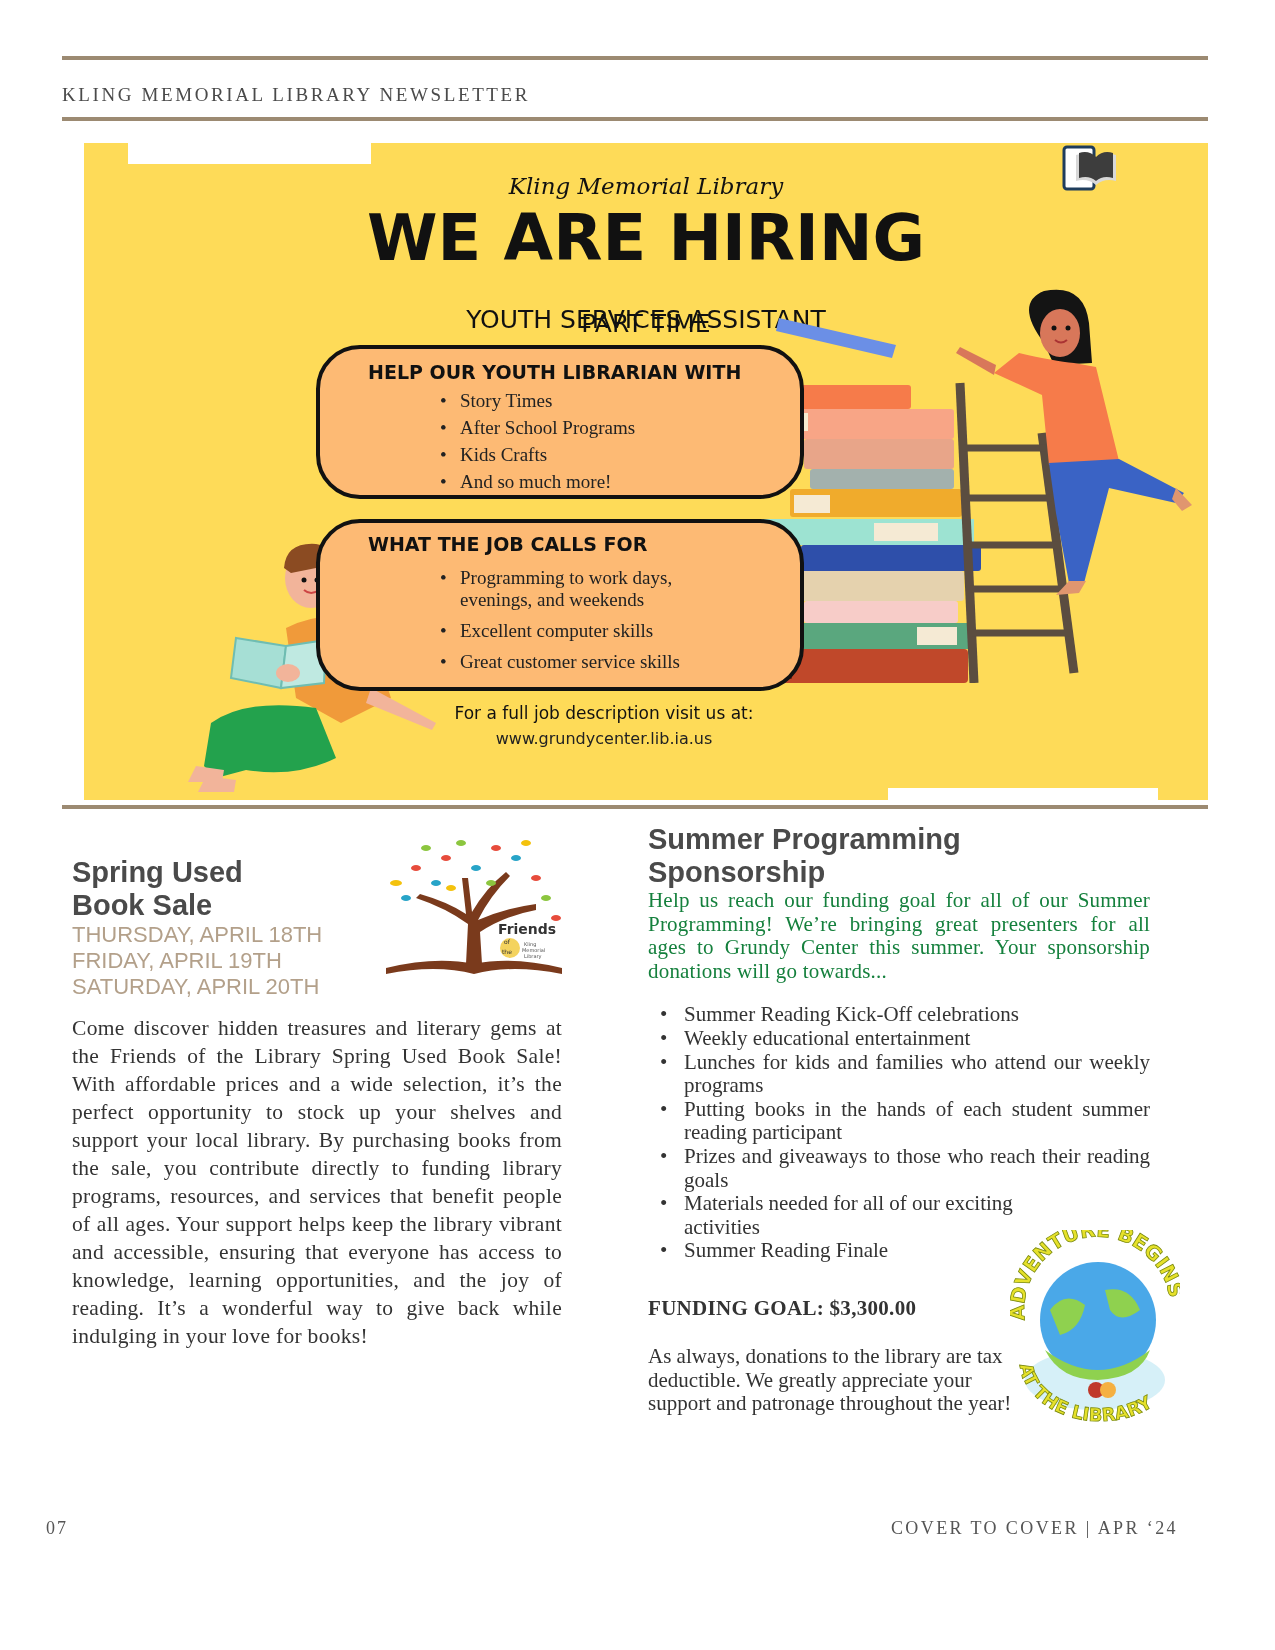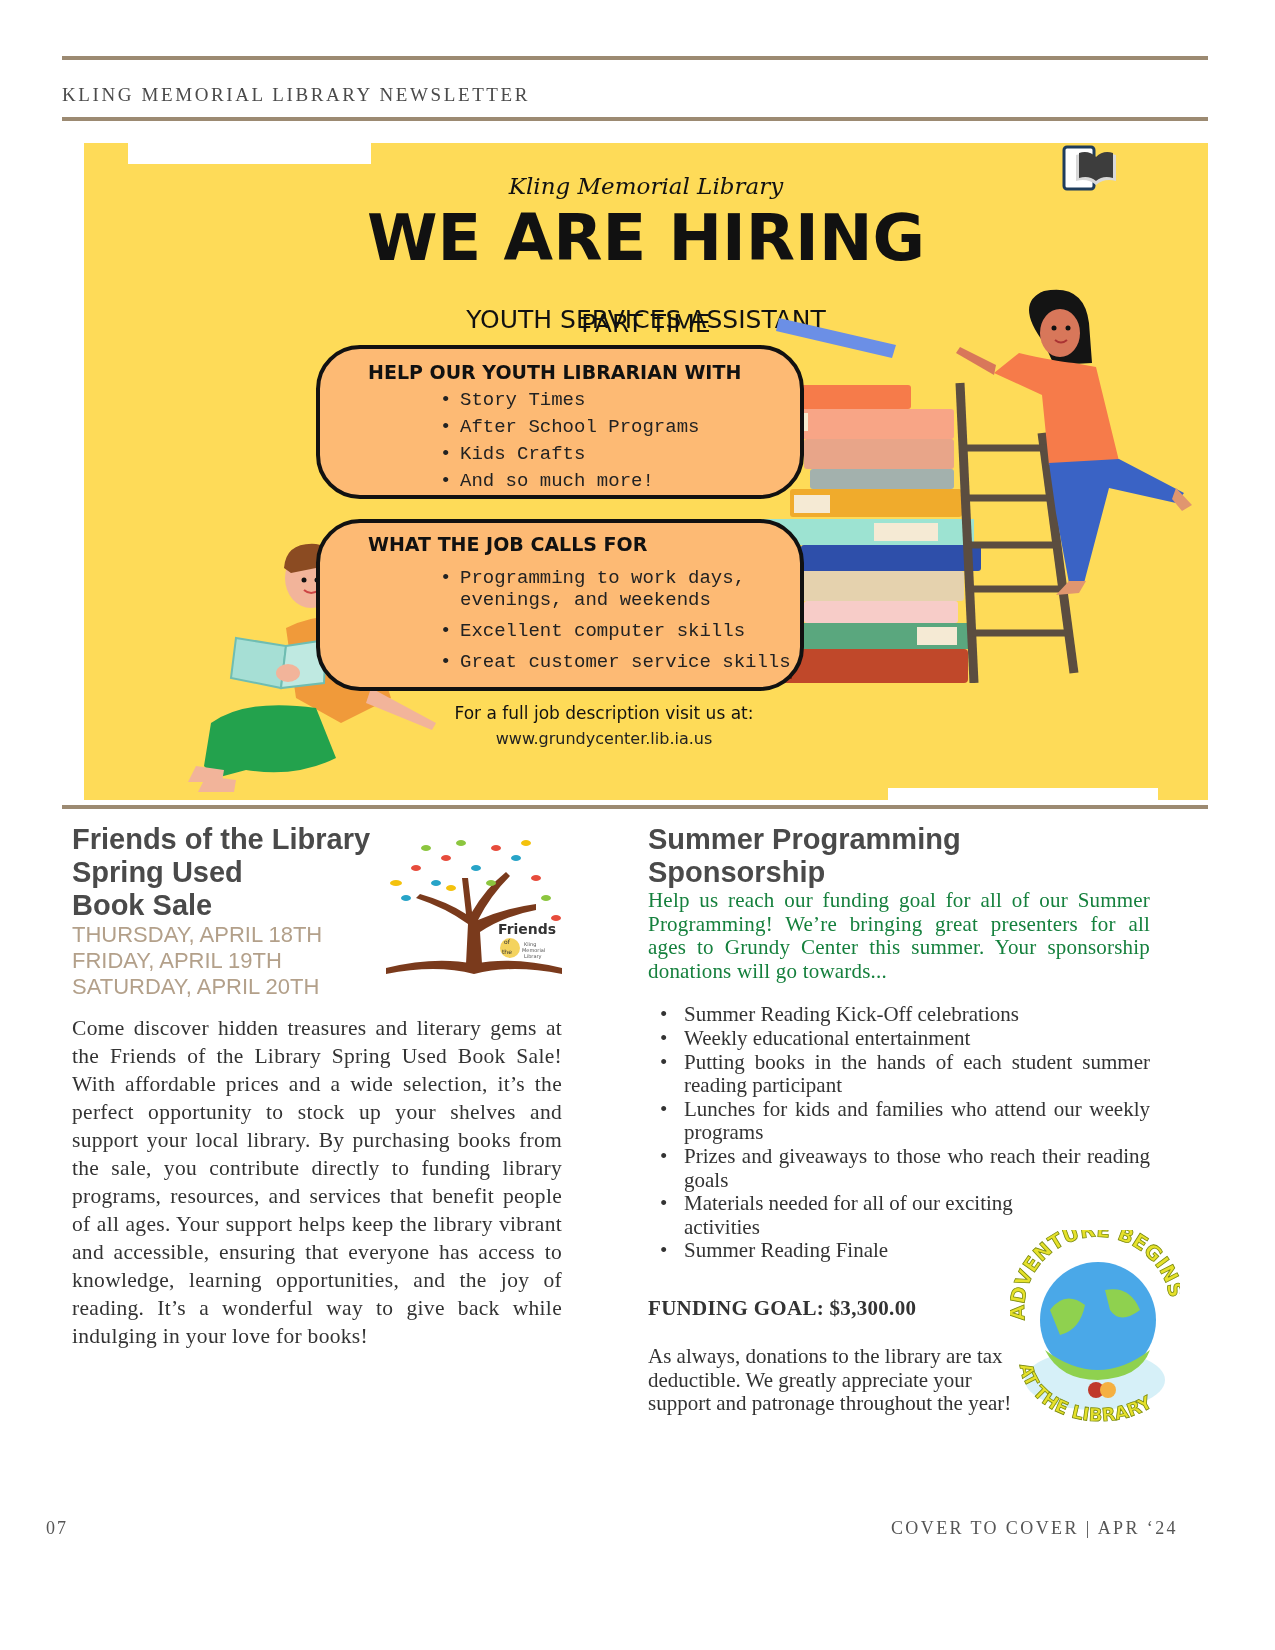--- a/index.html
+++ b/index.html
@@ -17,21 +17,21 @@
   .sub1, .sub2 { position: absolute; left: 0; width: 1124px; text-align: center; font-family: "DejaVu Sans", sans-serif; font-size: 25px; color: #111; }
   .sub1 { top: 128px; margin-top: 38px; }
   .sub2 { top: 162px; }
 
   .bubble { position: absolute; background: #fdba74; border: 4px solid #111; border-radius: 44px; }
   .bubble1 { left: 232px; top: 202px; width: 480px; height: 146px; }
   .bubble2 { left: 232px; top: 376px; width: 480px; height: 164px; }
   .bubble-title { position: absolute; font-family: "DejaVu Sans", sans-serif; font-weight: bold; font-size: 19px; color: #111; white-space: nowrap; }
   .bubble1 .bubble-title { left: 48px; top: 12px; }
   .bubble2 .bubble-title { left: 48px; top: 10px; }
-  .bubble ul { position: absolute; margin: 0; padding: 0; list-style: none; font-family: Liberation Mono, monospace; font-size: 19px; color: #222; }
+  .bubble ul { position: absolute; margin: 0; padding: 0; list-style: none; font-family: Liberation Serif, serif; font-size: 19px; color: #222; }
   .bubble ul li { position: relative; padding-left: 22px; }
   .bubble ul li::before { content: "•"; position: absolute; left: 2px; top: 0; }
   .bubble1 ul { left: 118px; top: 38px; line-height: 27px; }
   .bubble2 ul { left: 118px; top: 44px; line-height: 22px; }
   .bubble2 ul li { margin-bottom: 9px; }
 
   .cta { position: absolute; left: 0; width: 1040px; top: 560px; text-align: center; font-family: "DejaVu Sans", sans-serif; font-size: 17px; color: #111; }
   .url { position: absolute; left: 0; width: 1040px; top: 586px; text-align: center; font-family: "DejaVu Sans", sans-serif; font-size: 16px; color: #222; }
 
   .illus { position: absolute; }
@@ -158,21 +158,21 @@
   </div>
 
   <div class="cta">For a full job description visit us at:</div>
   <div class="url">www.grundycenter.lib.ia.us</div>
 </div>
 
 <div class="rule" style="top:805px;"></div>
 
 <div class="col-left">
   <h2 class="sec-title">
-    <span>Friends of the Library</span><br>
+    <br>
     <span>Spring Used</span><br>
     <span>Book Sale</span>
   </h2>
   <div class="dates">
     <div>THURSDAY, APRIL 18TH</div>
     <div>FRIDAY, APRIL 19TH</div>
     <div>SATURDAY, APRIL 20TH</div>
   </div>
   <p class="body-text" style="margin-top:14px;">Come discover hidden treasures and literary gems at the Friends of the Library Spring Used Book Sale! With affordable prices and a wide selection, it’s the perfect opportunity to stock up your shelves and support your local library. By purchasing books from the sale, you contribute directly to funding library programs, resources, and services that benefit people of all ages. Your support helps keep the library vibrant and accessible, ensuring that everyone has access to knowledge, learning opportunities, and the joy of reading. It’s a wonderful way to give back while indulging in your love for books!</p>
 </div>
@@ -215,22 +215,22 @@
 
 <div class="col-right">
   <h2 class="sec-title">
     <span>Summer Programming</span><br>
     <span>Sponsorship</span>
   </h2>
   <p class="right-text" style="margin:0;">Help us reach our funding goal for all of our Summer Programming! We’re bringing great presenters for all ages to Grundy Center this summer. Your sponsorship donations will go towards...</p>
   <ul class="right-list">
     <li>Summer Reading Kick-Off celebrations</li>
     <li>Weekly educational entertainment</li>
+    <li>Lunches for kids and families who attend our weekly programs</li>
     <li>Putting books in the hands of each student summer reading participant</li>
-    <li>Lunches for kids and families who attend our weekly programs</li>
     <li>Prizes and giveaways to those who reach their reading goals</li>
     <li style="width:360px; text-align:left;">Materials needed for all of our exciting activities</li>
     <li>Summer Reading Finale</li>
   </ul>
   <div class="goal">FUNDING GOAL: $3,300.00</div>
   <div class="closing">As always, donations to the library are tax deductible. We greatly appreciate your support and patronage throughout the year!</div>
 </div>
 
 <svg class="adventure-logo" viewBox="0 0 170 200">
   <ellipse cx="85" cy="150" rx="70" ry="30" fill="#d6f0f8"></ellipse>

